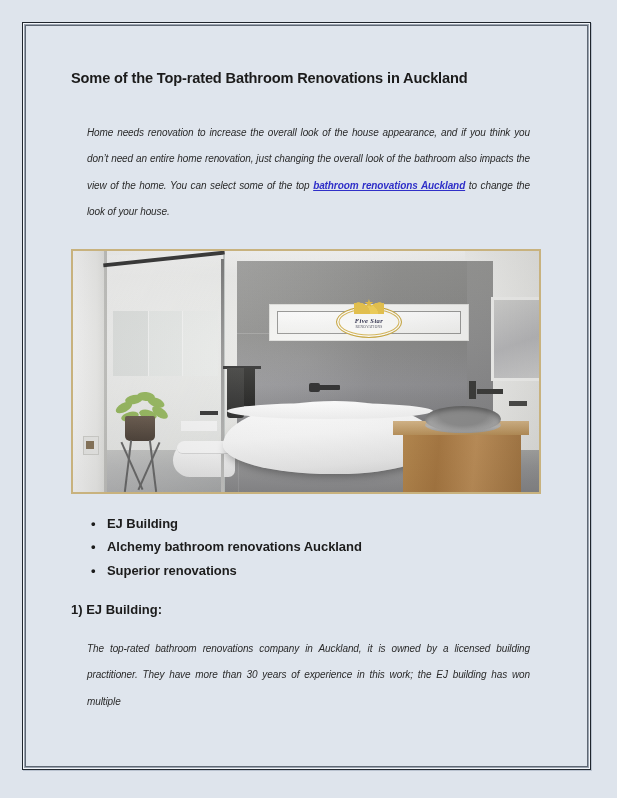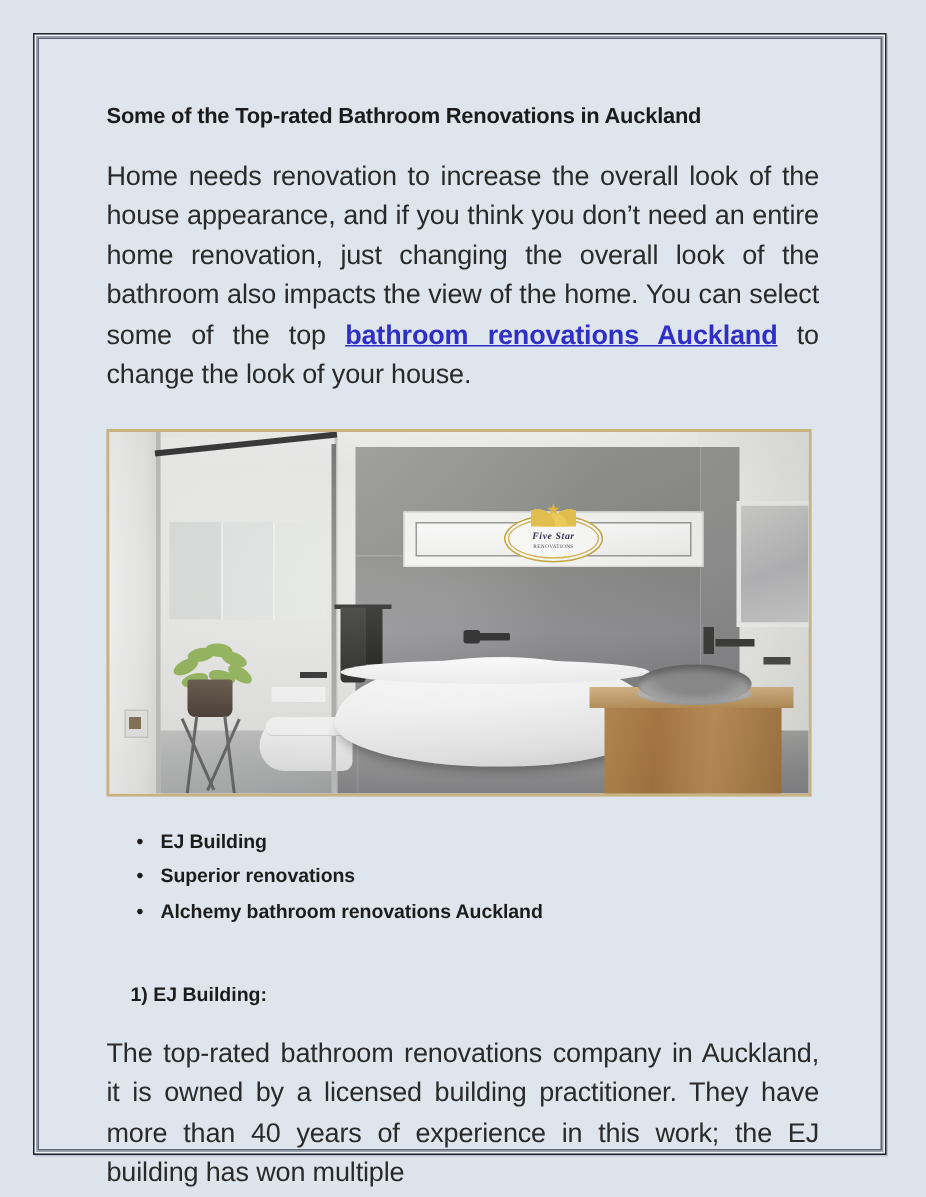--- a/index.html
+++ b/index.html
@@ -56,27 +56,28 @@
     font-size: 14.6px;
     font-weight: bold;
     color: #1b1b1b;
     letter-spacing: -0.15px;
     margin: 0;
     padding-top: 22px;
     line-height: 1.2;
   }
 
   .para {
-    font-size: 18px;
+    font-size: 10px;
     color: #2a2a2a;
     line-height: 26.5px;
     text-align: justify;
-    margin: 0;
+    margin: 16px;
     padding-top: 16px;
     letter-spacing: -0.1px;
+    font-style: italic;
   }
   .para.tight { padding-top: 2px; }
 
   .link {
     color: #2f2fc8;
     font-weight: bold;
     text-decoration: underline;
     cursor: pointer;
   }
 
@@ -376,21 +377,21 @@
     left: -16px;
     top: 0;
     font-size: 13px;
     color: #1c1c1c;
   }
 
   .sub-head {
     font-size: 13px;
     font-weight: bold;
     color: #1b1b1b;
-    margin: 16px;
+    margin: 0;
     padding-top: 20px;
     line-height: 1.2;
   }
 </style>
 </head>
 <body>
 
 <div class="page">
   <div class="frame">
     <div class="frame-inner"></div>
@@ -469,22 +470,22 @@
         <div class="vanity"></div>
         <div class="basin-lip"></div>
         <div class="basin"></div>
 
         <div class="shadow-overlay"></div>
       </div>
     </div>
 
     <ul class="bullets">
       <li>EJ Building</li>
+      <li>Alchemy bathroom renovations Auckland</li>
       <li>Superior renovations</li>
-      <li>Alchemy bathroom renovations Auckland</li>
     </ul>
 
     <h2 class="sub-head">1) EJ Building:</h2>
 
-    <p class="para tight"> The top-rated bathroom renovations company in Auckland, it is owned by a licensed building practitioner. They have more than 40 years of experience in this work; the EJ building has won multiple</p>
+    <p class="para tight"> The top-rated bathroom renovations company in Auckland, it is owned by a licensed building practitioner. They have more than 30 years of experience in this work; the EJ building has won multiple</p>
 
   </div>
 </div>
 
 </body></html>

